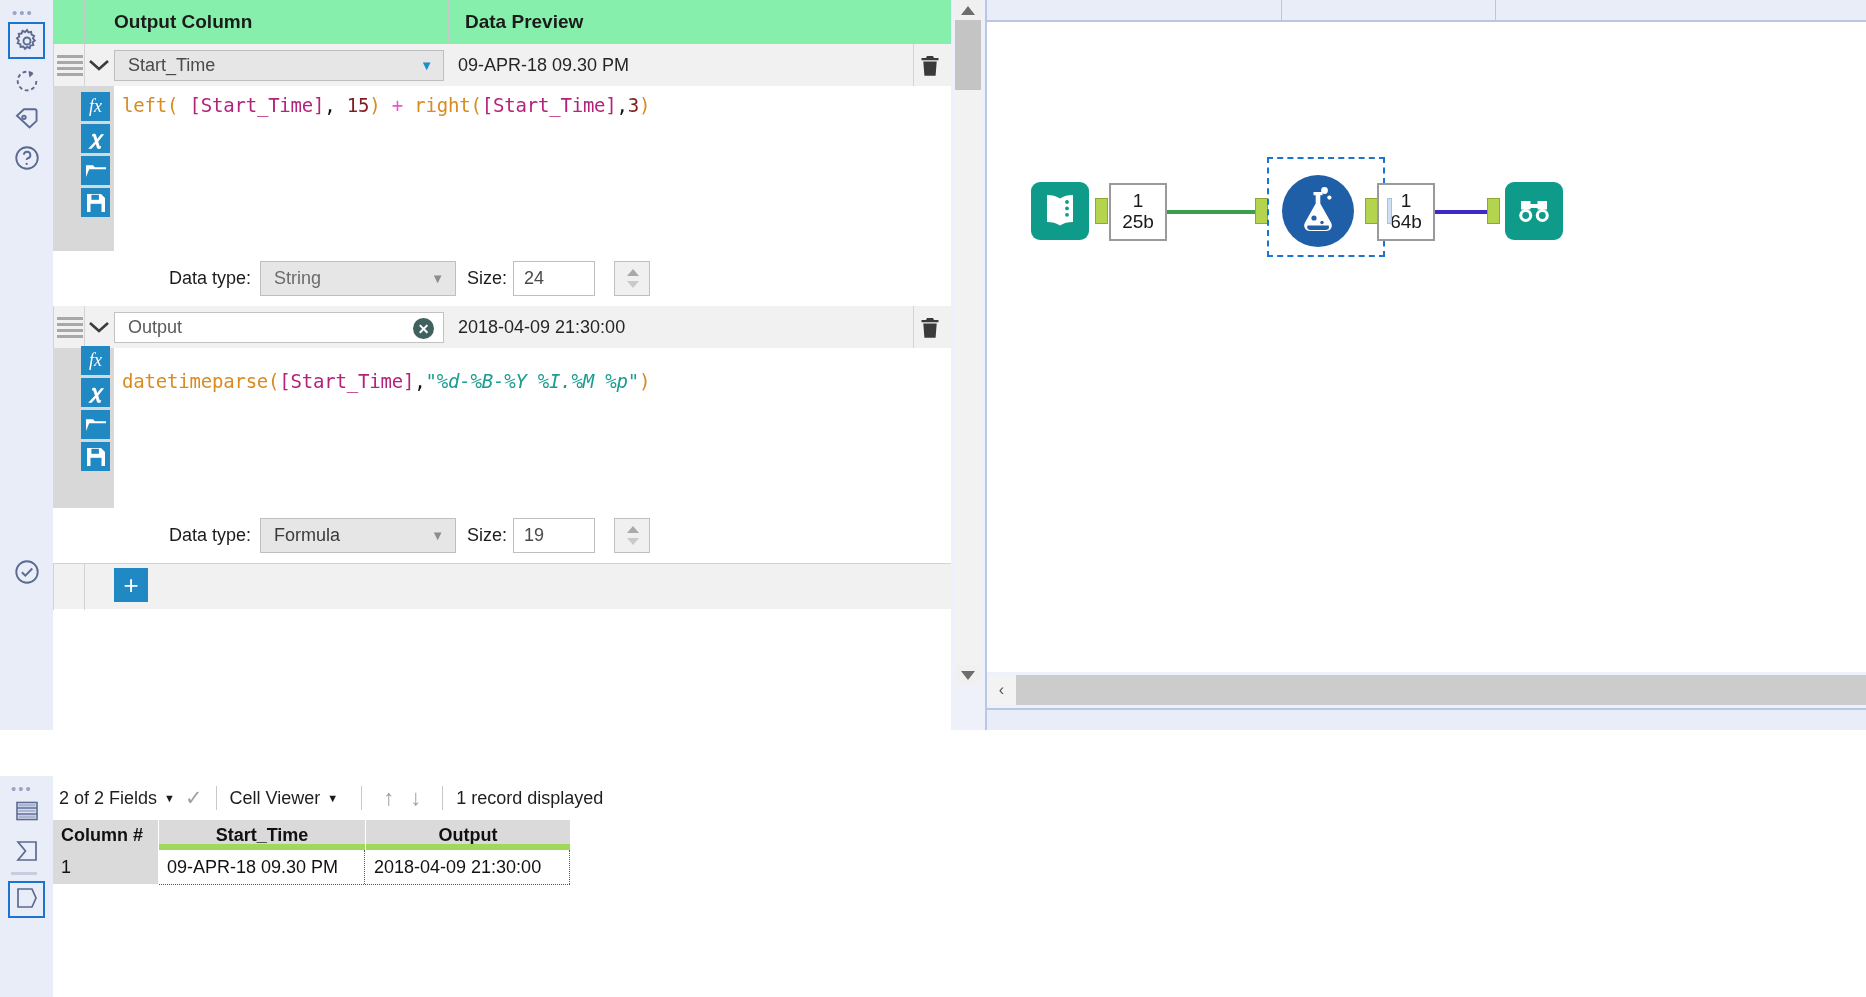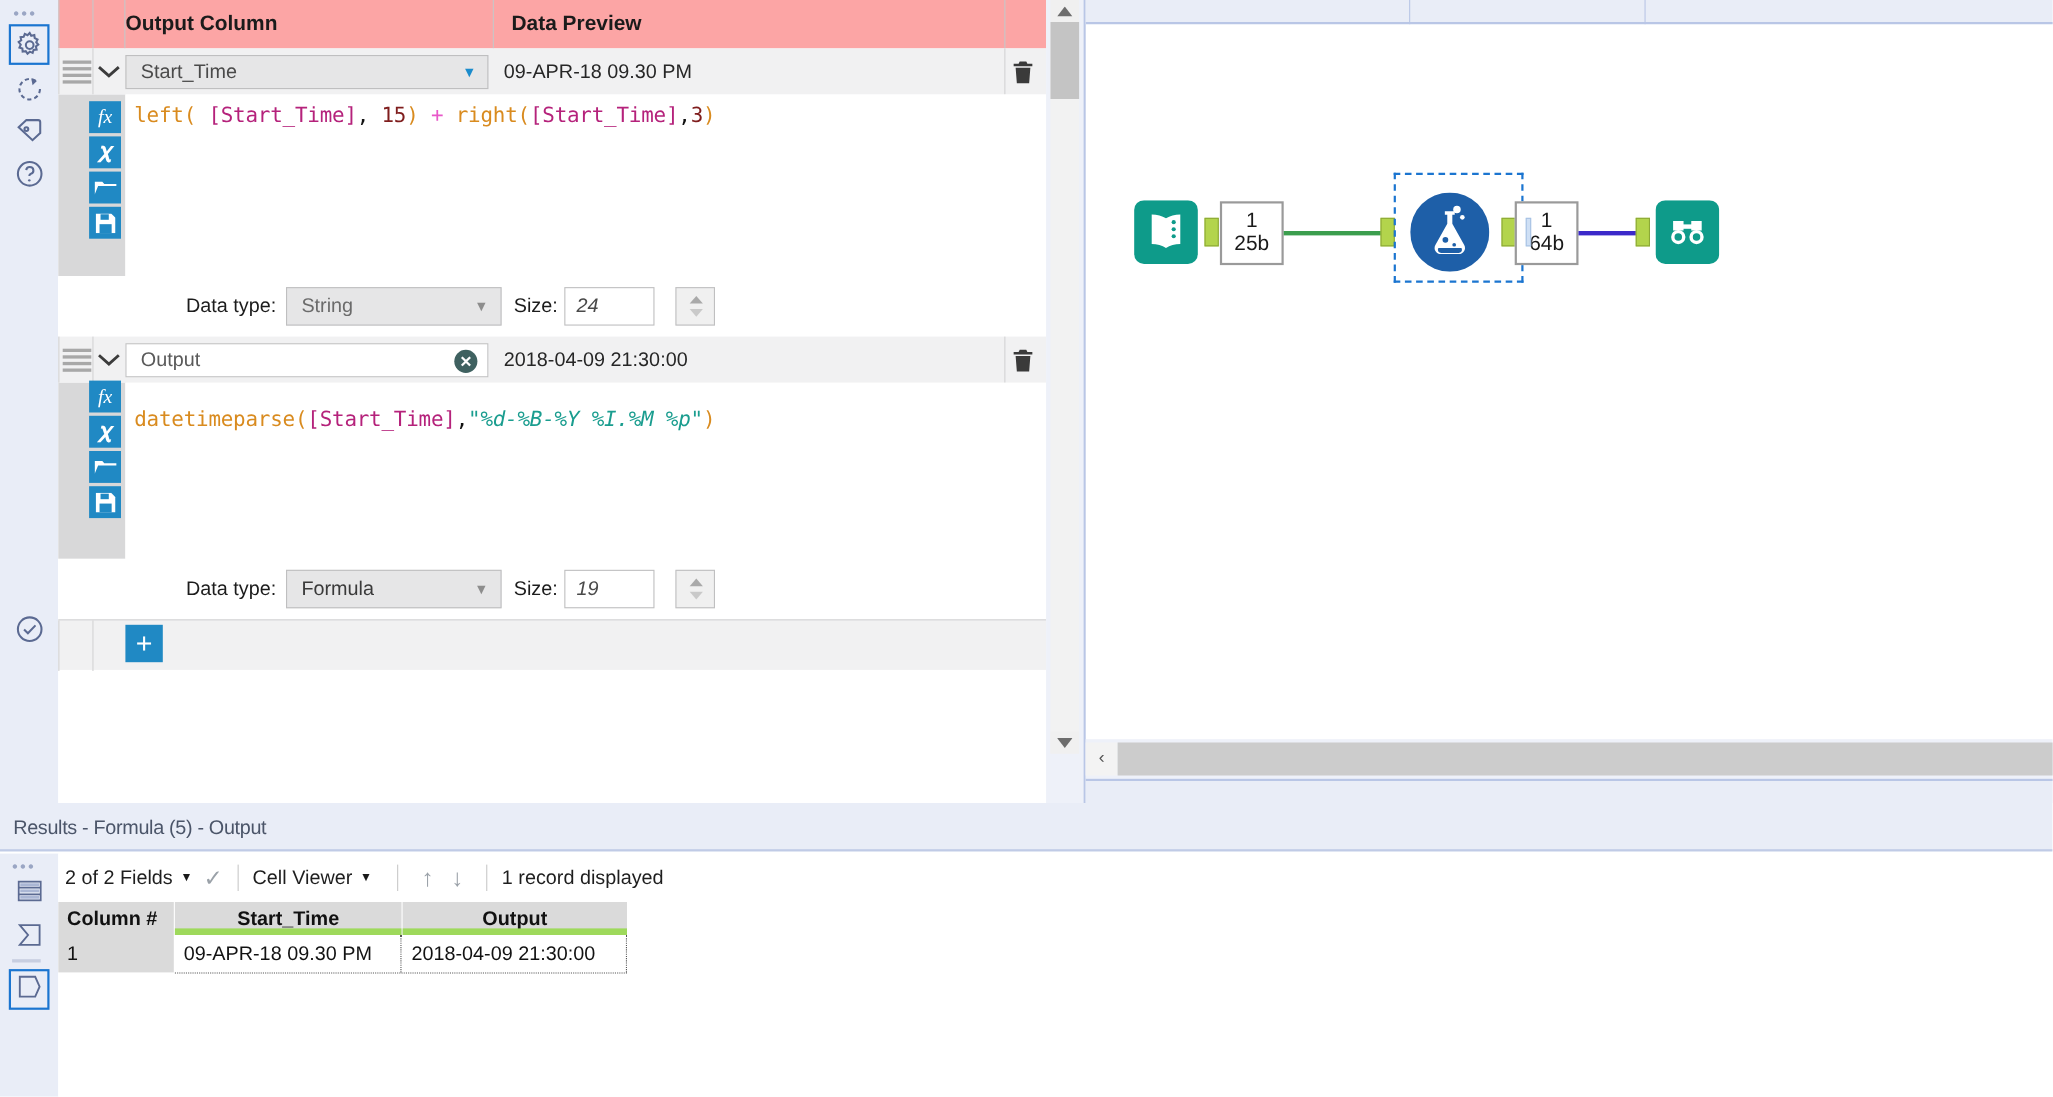--- a/index.html
+++ b/index.html
@@ -24,21 +24,21 @@
   .rail-ico {
     position:absolute; left:8px; width:37px; height:37px;
     display:flex; align-items:center; justify-content:center;
     color:#5b6a92;
   }
   .rail-ico.sel { border:2px solid #1b75d0; }
   .rail-ico svg { display:block; }
 
   
   .cfg { position:absolute; left:53px; top:0; width:898px; height:730px; background:#ffffff; }
-  .cfg-head { position:absolute; left:0; top:0; width:898px; height:44px; background:#fca5a5; }
+  .cfg-head { position:absolute; left:0; top:0; width:898px; height:44px; background:#86efac; }
   .cfg-head .hdr-cell { position:absolute; top:0; height:44px; display:flex; align-items:center;
      font-size:19px; font-weight:bold; color:#1b1b1b; }
   .hdr-out  { left:61px; }
   .hdr-prev { left:412px; }
   .cfg-head .hdr-div { position:absolute; top:0; width:1px; height:44px; background:#c7c7c8; }
 
   
   .fieldrow { position:absolute; left:0; width:898px; height:42px; background:#f1f1f2; }
   .fieldrow .grip { position:absolute; left:4px; top:11px; width:26px; height:20px; }
   .fieldrow .grip i { display:block; height:3px; background:#a8a8a8; margin-bottom:3px; }
@@ -86,21 +86,21 @@
   .dtrow .lbl { position:absolute; top:17px; font-size:18px; color:#1c1c1c; }
   .dd {
     position:absolute; top:10px; width:196px; height:35px;
     background:#e6e6e7; border:1px solid #bfbfc0;
     display:flex; align-items:center; padding-left:13px; font-size:18px; color:#6b6b6b;
   }
   .dd .caret { position:absolute; right:11px; color:#8d8d8d; font-size:13px; }
   .sizebox {
     position:absolute; top:10px; width:82px; height:35px;
     background:#ffffff; border:1px solid #bfbfc0;
-    display:flex; align-items:center; padding-left:10px; font-size:18px; color:#4a4a4a;font-style:italic;
+    display:flex; align-items:center; padding-left:10px; font-size:18px; color:#4a4a4a;
   }
   .spin { position:absolute; top:10px; width:36px; height:35px; border:1px solid #bfbfc0;
           background:#f0f0f0; }
   .spin i { position:absolute; left:12px; width:0; height:0; border-left:6px solid transparent;
             border-right:6px solid transparent; }
   .spin i.up { top:7px; border-bottom:7px solid #a9a9a9; }
   .spin i.dn { bottom:7px; border-top:7px solid #c9c9c9; }
 
   .addbtn { position:absolute; left:61px; width:34px; height:34px; background:#2089c4;
             display:flex; align-items:center; justify-content:center; color:#fff; font-size:26px;
@@ -471,21 +471,20 @@
 
 
       <div class="canvas-hsb">
         <div class="larr">‹</div>
         <div class="trk"></div>
       </div>
       <div class="canvas-bottom"></div>
     </div>
   </div>
 
-  <div class="results-title">Results - Formula (5) - Output</div>
 
   <div class="bottom">
 
     <div class="res-rail">
       <div class="grip">•••</div>
 
       <div class="res-ico" style="top:18px">
         <span>
           <svg width="26" height="26" viewBox="0 0 26 26" fill="none" stroke="#5b6a92" stroke-width="1.6">
             <rect x="3" y="4.5" width="20" height="17"></rect>

